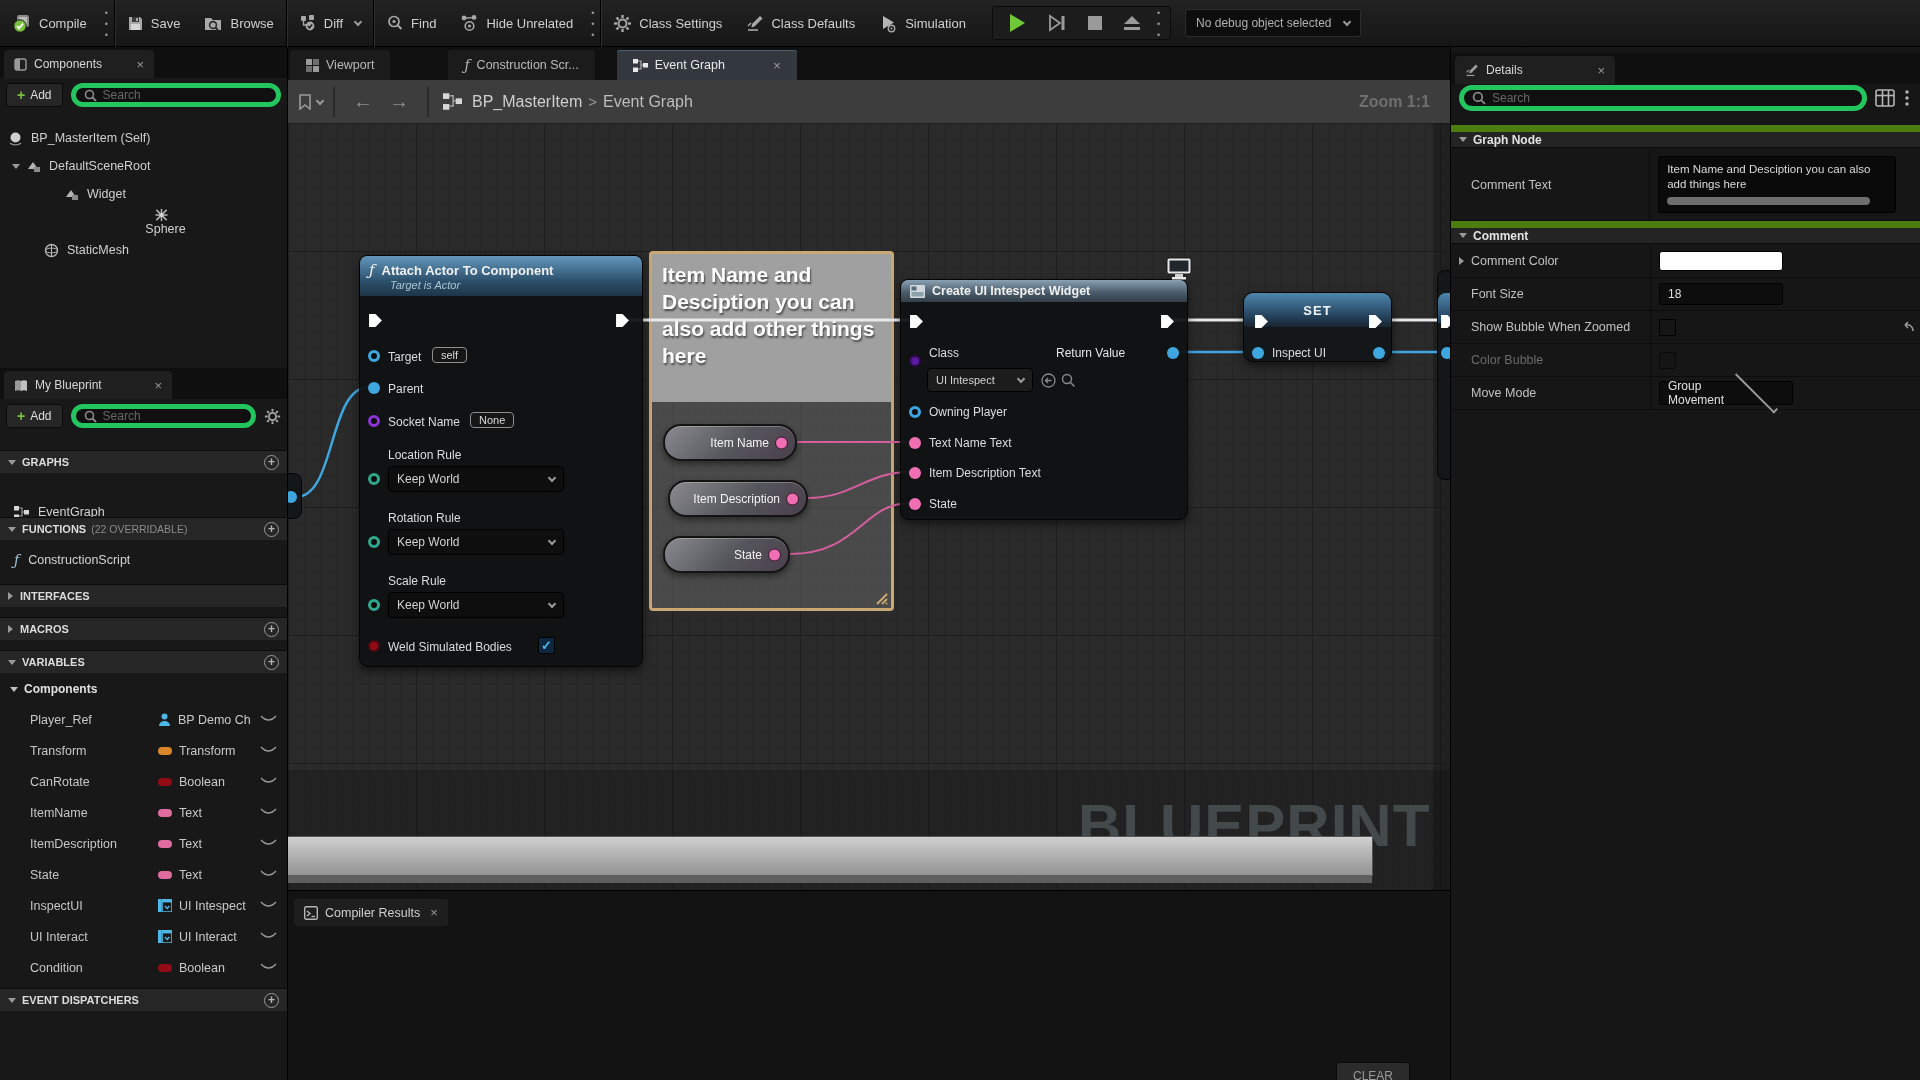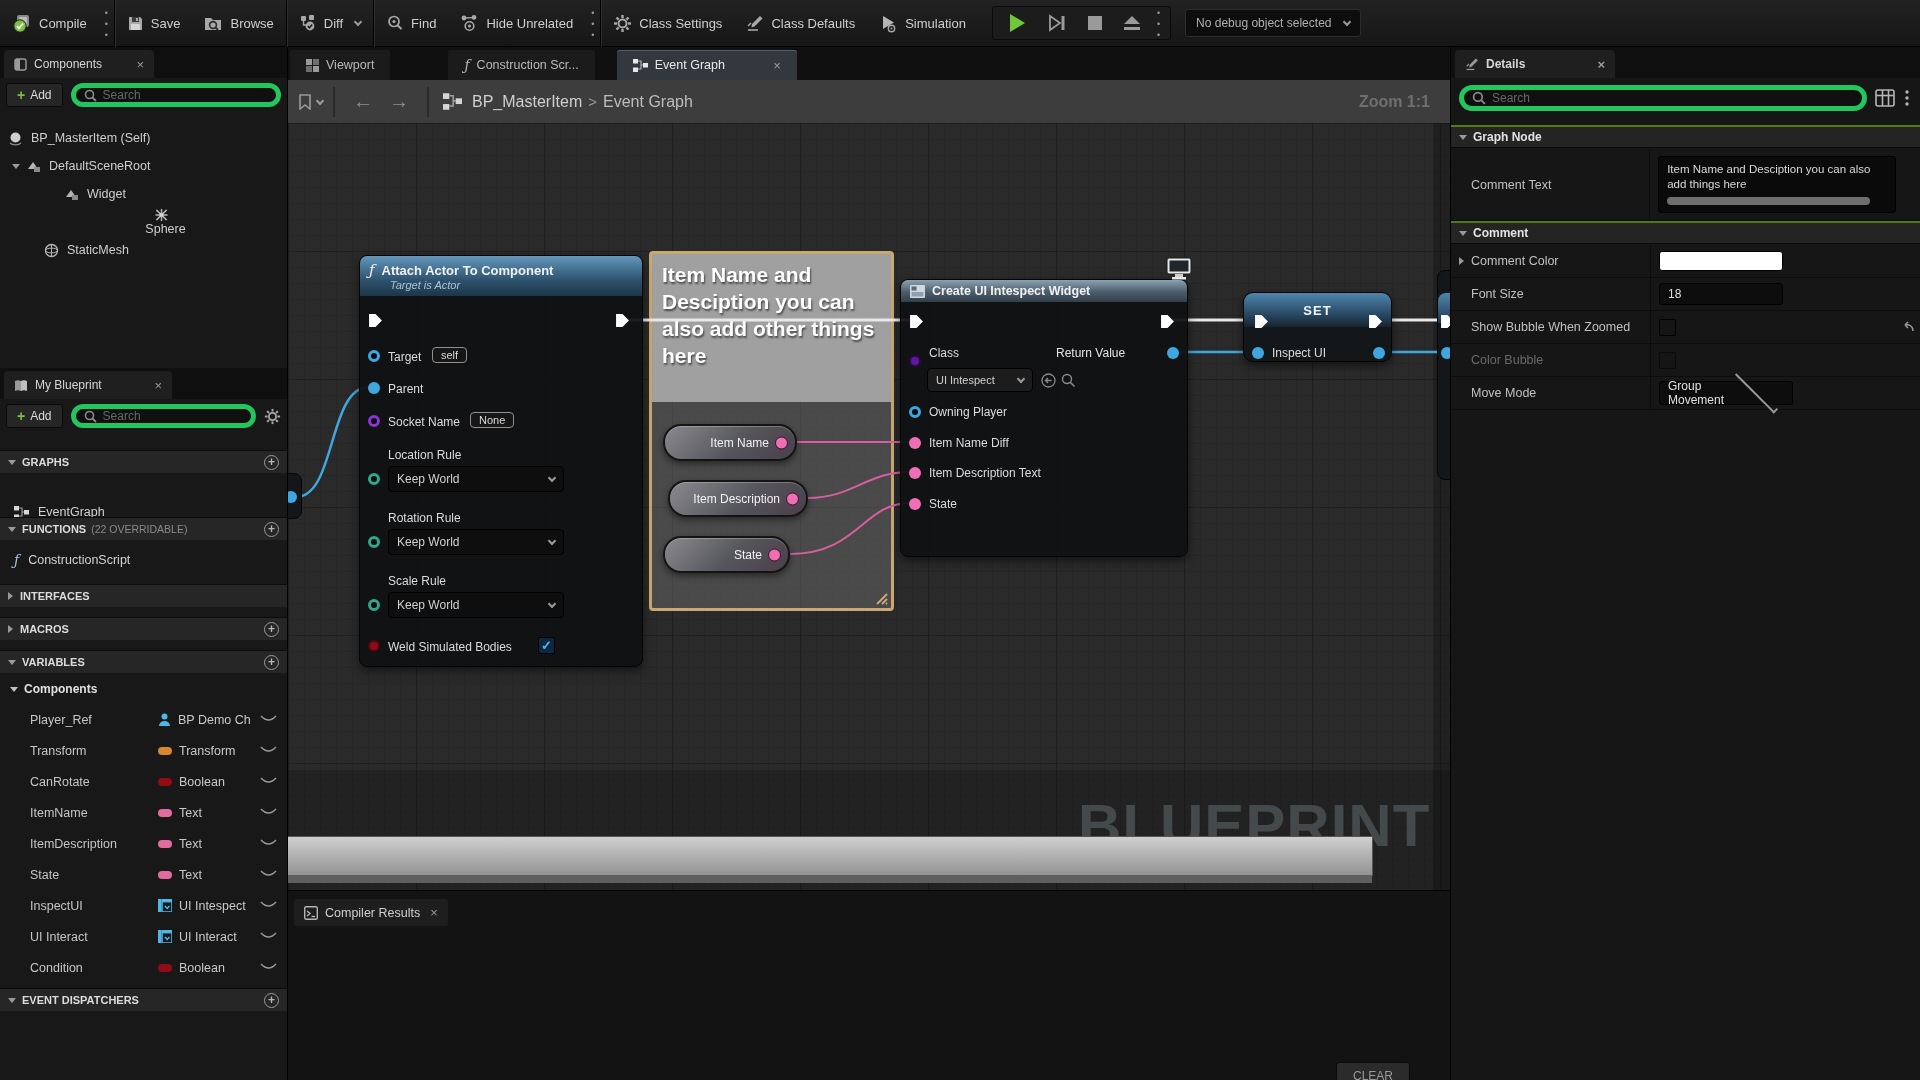--- a/index.html
+++ b/index.html
@@ -111,21 +111,21 @@
   .widget-monitor { position:absolute; z-index:5; }
 
   
   .compiler-panel { position:absolute; left:288px; top:890px; width:1162px; height:190px; background:#131313; border-top:1px solid #000; }
   .comp-tab { position:absolute; left:6px; top:8px; display:flex; align-items:center; background:#1e1e1e; border-radius:3px; height:27px; padding:0 10px; font-size:12.5px; color:#cfcfcf; cursor:pointer; }
   .clear-btn { position:absolute; right:40px; bottom:-10px; background:#2b2b2b; border:1px solid #0a0a0a; border-radius:3px; color:#9a9a9a; font-size:12px; padding:6px 16px; cursor:pointer; }
 
   
   .details-panel { position:absolute; left:1450px; top:47px; width:470px; height:1033px; background:#161616; border-left:1px solid #000; }
   .d-search-row { position:absolute; left:8px; top:38px; width:454px; display:flex; align-items:center; gap:8px; }
-  .d-sec { position:absolute; left:0; width:100%; height:23px; background:#242424; display:flex; align-items:center; padding:0 8px; font-weight:bold; font-size:12px; color:#e2e2e2; border-top:2px solid #4d7c0f; border-bottom:1px solid #0a0a0a; cursor:pointer; }
+  .d-sec { position:absolute; left:0; width:100%; height:23px; background:#242424; display:flex; align-items:center; padding:0 8px; font-weight:bold; font-size:12px; color:#e2e2e2; border-top:7px solid #4d7c0f; border-bottom:1px solid #0a0a0a; cursor:pointer; }
   .d-row { position:absolute; left:0; width:100%; display:flex; align-items:center; border-bottom:1px solid #0c0c0c; }
   .d-label { width:200px; padding-left:20px; color:#c0c0c0; font-size:12.5px; border-right:1px solid #0c0c0c; align-self:stretch; display:flex; align-items:center; }
   .d-label.dim { color:#6a6a6a; }
   .d-value { flex:1; padding-left:8px; display:flex; align-items:center; }
   .d-right { width:24px; display:flex; justify-content:center; }
   .color-swatch { width:124px; height:20px; background:#fff; border-radius:3px; border:1px solid #000; cursor:pointer; }
   .d-input { width:124px; height:22px; background:#0d0d0d; border:1px solid #000; border-radius:3px; color:#e0e0e0; font-size:12px; padding:0 8px; font-family:"Liberation Sans",sans-serif; }
   .d-check { width:17px; height:17px; background:#151515; border:1px solid #000; border-radius:2px; cursor:pointer; }
   .d-select { width:134px; height:24px; background:#0d0d0d; border:1px solid #000; border-radius:3px; color:#e0e0e0; font-size:12px; display:flex; align-items:center; padding:0 8px; cursor:pointer; }
   .d-select span { flex:1; }
@@ -672,21 +672,21 @@
       </div>
       <div class="getter" style="left:380px; top:357px; width:140px;">
         <span>Item Description</span>
         <span class="gpin"></span>
       </div>
       <div class="getter" style="left:375px; top:413px; width:127px;">
         <span>State</span>
         <span class="gpin"></span>
       </div>
 
-      <div class="node" style="left:612px; top:156px; width:288px; height:278px;">
+      <div class="node" style="left:612px; top:156px; width:288px; height:241px;">
         <div class="node-header hdr-widget" style="padding:4px 9px;">
           <div class="node-title" style="font-size:12.5px;">
             <svg width="15" height="13" viewBox="0 0 15 13">
                 <rect x="0" y="0" width="15" height="13" rx="1" fill="#cfd8de"></rect>
                 <rect x="1.5" y="1.5" width="5" height="4" fill="#5a6b77"></rect>
                 <rect x="1.5" y="7" width="12" height="4.5" fill="#8da0ac"></rect>
               </svg>
             <span>Create UI Intespect Widget</span>
           </div>
         </div>
@@ -708,21 +708,21 @@
             <circle cx="7.5" cy="7.5" r="6.5" fill="none" stroke="#8a8a8a" stroke-width="1.3"></circle>
             <path d="M10.5 7.5 H5 M7 5 L4.5 7.5 L7 10" stroke="#8a8a8a" stroke-width="1.3" fill="none"></path>
           </svg>
         <svg width="15" height="15" viewBox="0 0 15 15" style="position:absolute; left:160px; top:93px;">
             <circle cx="6" cy="6" r="4.5" fill="none" stroke="#8a8a8a" stroke-width="1.4"></circle>
             <line x1="9.5" y1="9.5" x2="13.5" y2="13.5" stroke="#8a8a8a" stroke-width="1.6"></line>
           </svg>
         <span class="pin-circle ring" style="left:8px; top:126px; border:3px solid #3fa7e0;"></span>
         <span class="npin-label" style="left:28px; top:125px;">Owning Player</span>
         <span class="pin-circle" style="left:8px; top:157px; background:#f06eb4;"></span>
-        <span class="npin-label" style="left:28px; top:156px;">Item Name Diff</span>
+        <span class="npin-label" style="left:28px; top:156px;">Text Name Text</span>
         <span class="pin-circle" style="left:8px; top:187px; background:#f06eb4;"></span>
         <span class="npin-label" style="left:28px; top:186px;">Item Description Text</span>
         <span class="pin-circle" style="left:8px; top:218px; background:#f06eb4;"></span>
         <span class="npin-label" style="left:28px; top:217px;">State</span>
       </div>
 
       <svg class="widget-monitor" style="left:878px; top:134px;" width="26" height="24" viewBox="0 0 26 24">
           <rect x="1" y="1" width="24" height="16" rx="2" fill="#e8e8e8" stroke="#1a1a1a"></rect>
           <rect x="3.5" y="3.5" width="19" height="11" fill="#20262c"></rect>
           <rect x="9" y="17" width="8" height="3" fill="#cfcfcf"></rect>
@@ -766,21 +766,21 @@
           <path d="M3 5 l3 2.5 -3 2.5" stroke="#b5b5b5" stroke-width="1.4" fill="none"></path>
           <line x1="7.5" y1="10.5" x2="11" y2="10.5" stroke="#b5b5b5" stroke-width="1.4"></line>
         </svg>
       <span>Compiler Results</span>
       <span class="close-icon"></span>
     </div>
     <div class="clear-btn">CLEAR</div>
   </div>
 
   <div class="details-panel">
-    <div class="tabbar" style="top:0;font-weight:bold;">
+    <div class="tabbar" style="top:6px;">
       <div class="tab" style="margin-left:4px; width:160px;">
         <span class="ticon">
             <svg width="14" height="14" viewBox="0 0 18 18">
               <path d="M6 10 L14 2 L16.5 4.5 L8.5 12.5 L5.5 13.5 z" fill="#9a9a9a"></path>
               <line x1="2" y1="12" x2="5" y2="9" stroke="#9a9a9a" stroke-width="1.4"></line>
               <line x1="2" y1="16" x2="12" y2="16" stroke="#9a9a9a" stroke-width="1.6"></line>
             </svg>
           </span>
         <span>Details</span>
         <span class="row-spacer"></span>

